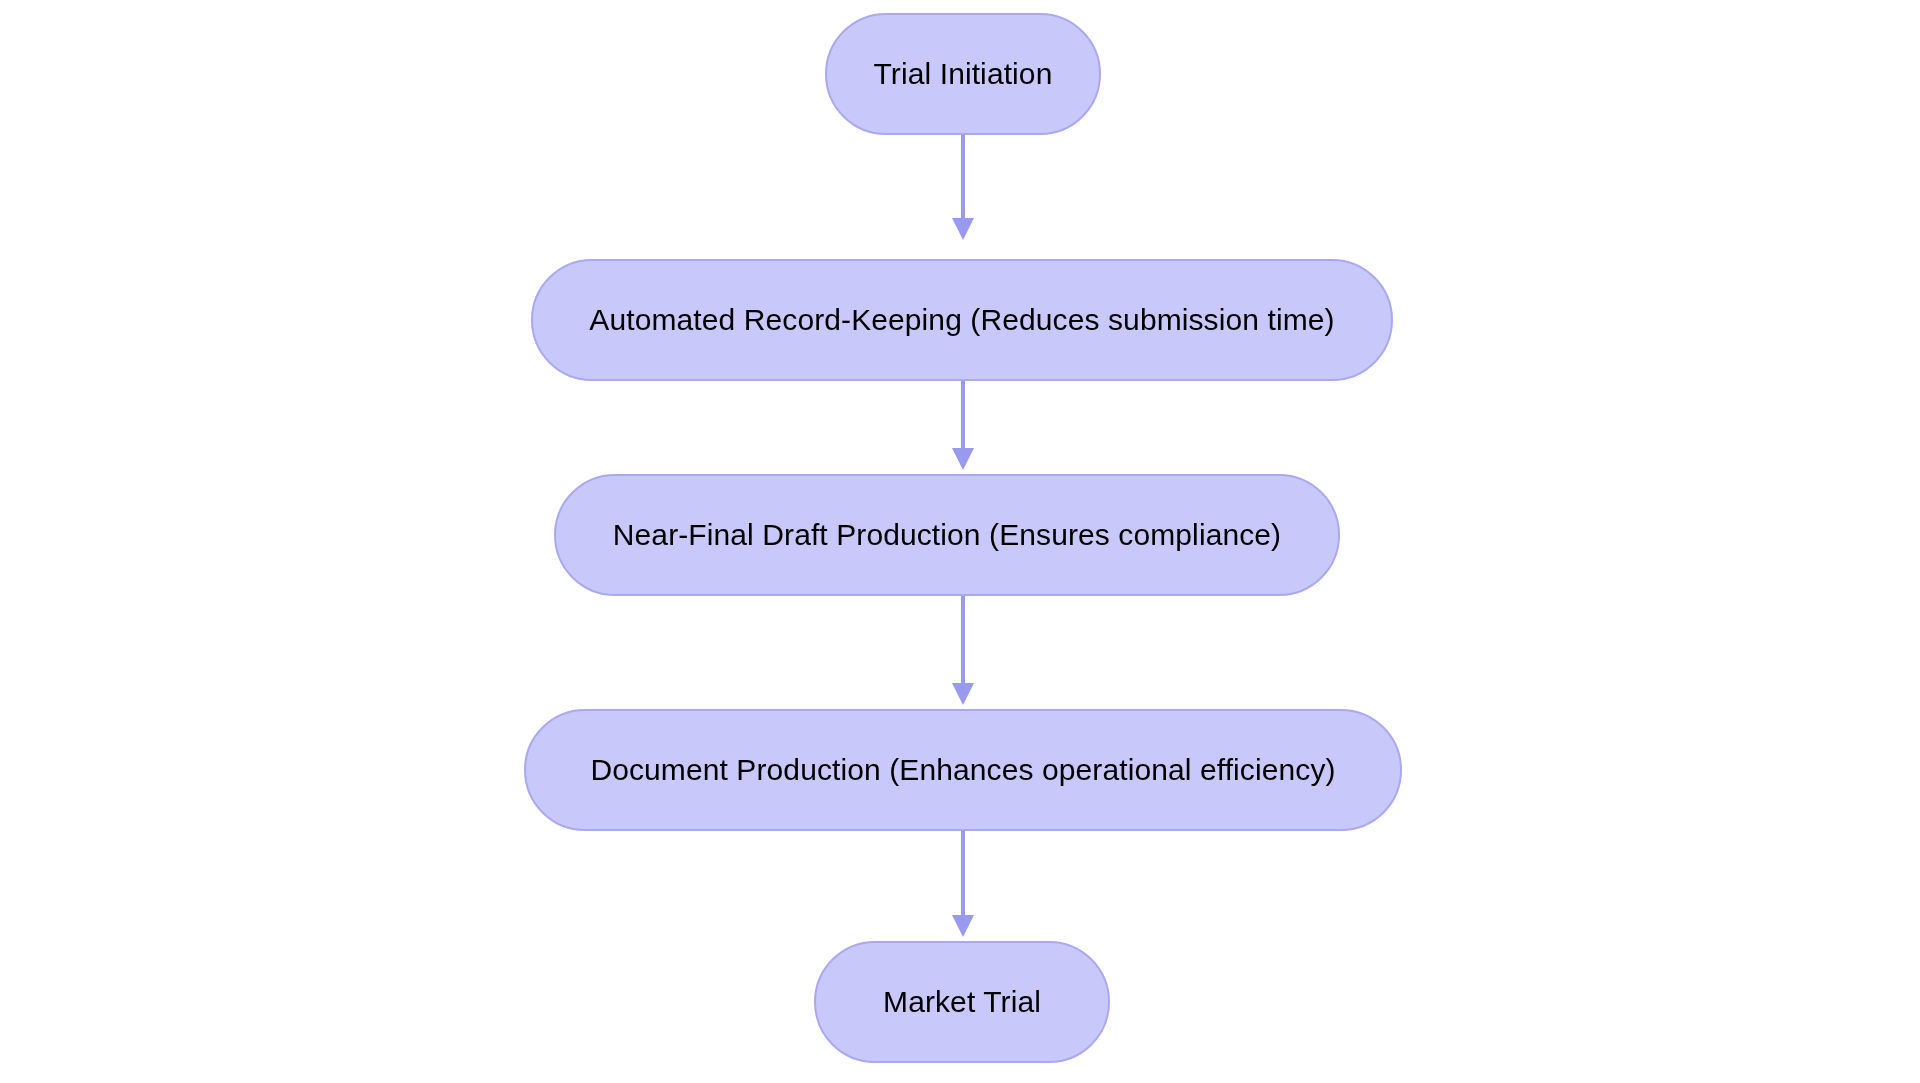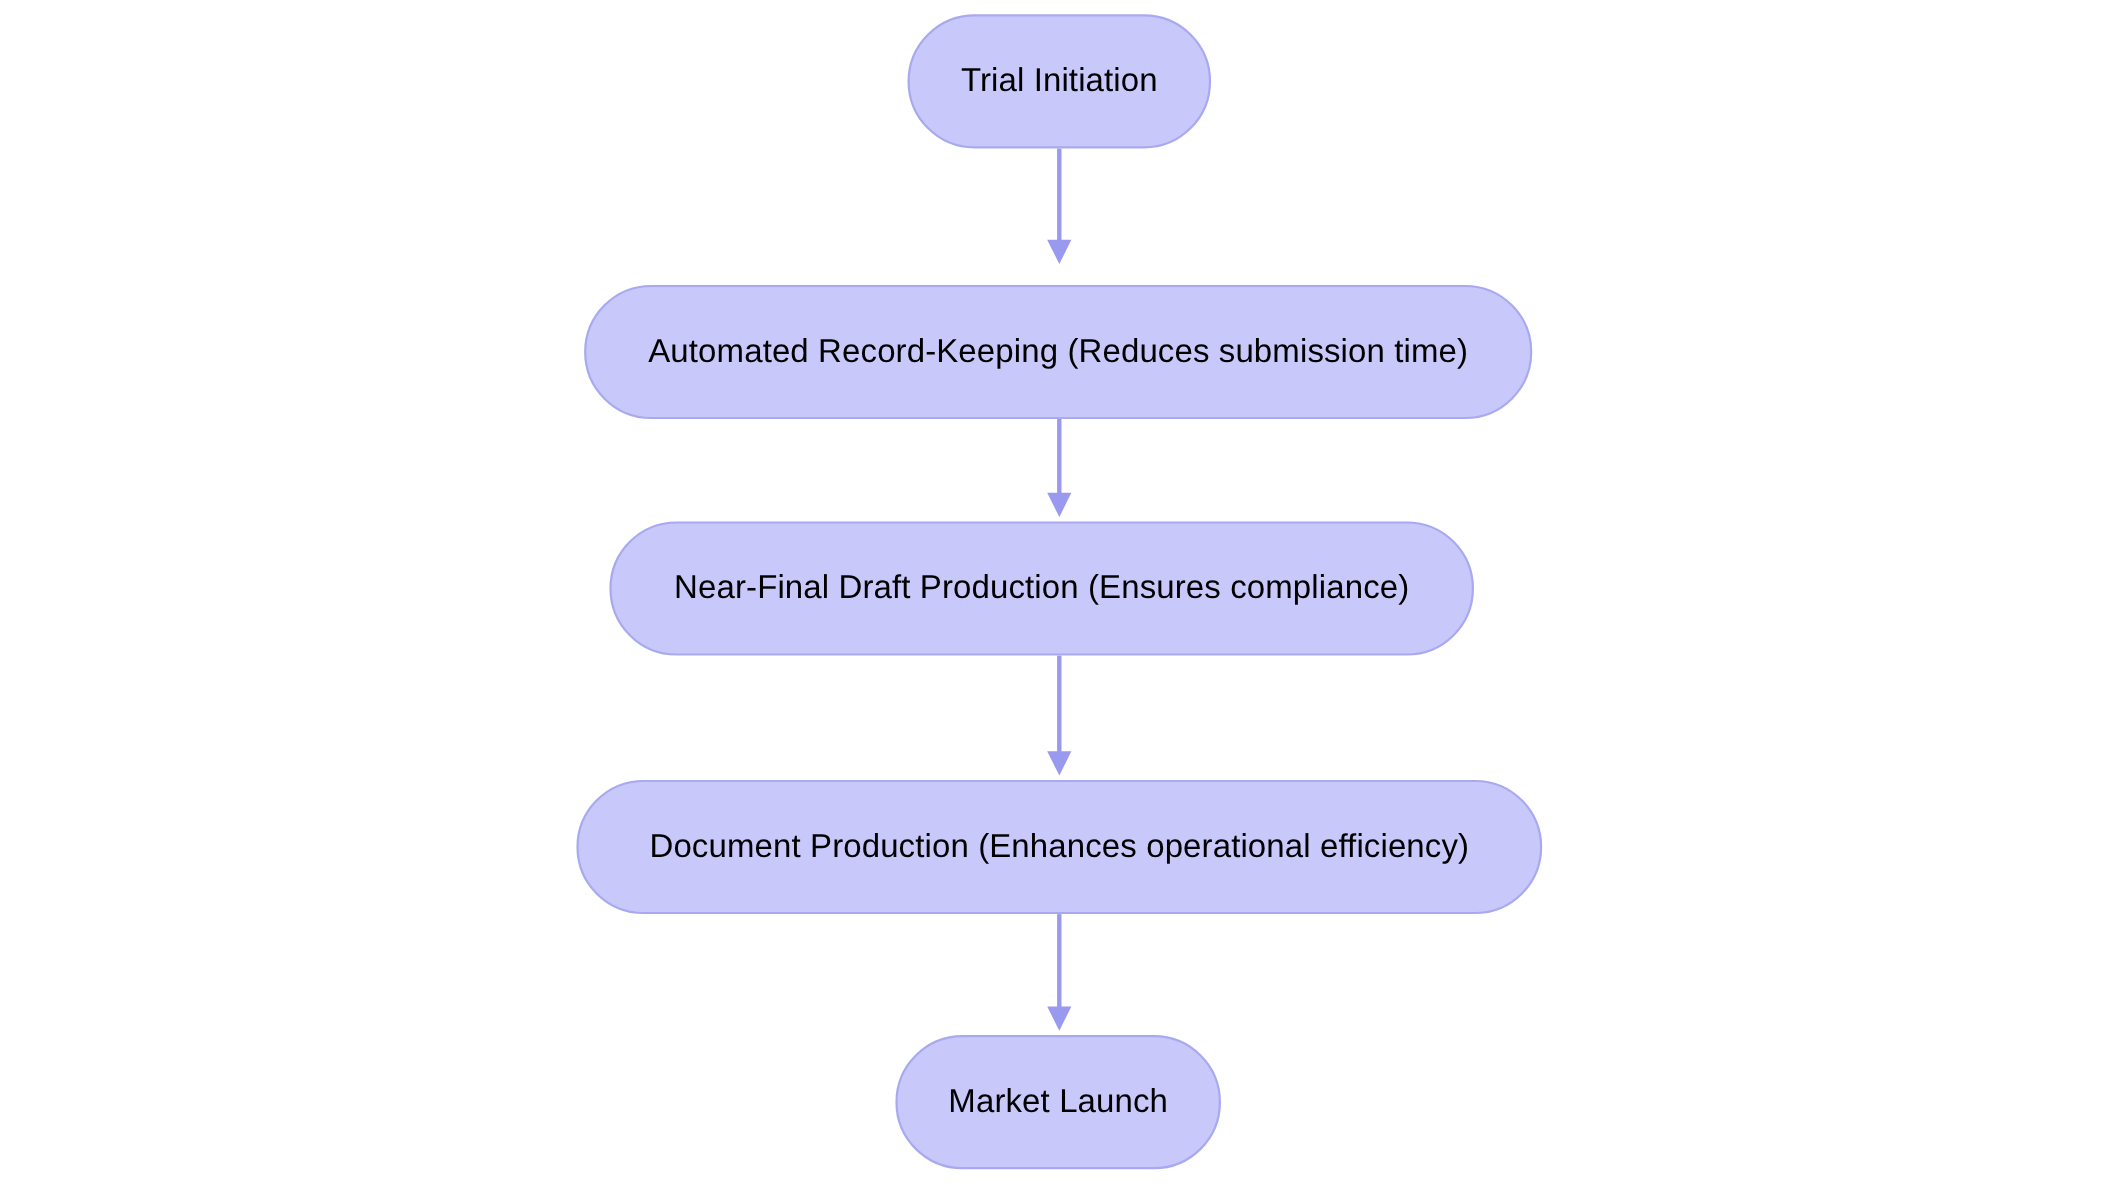--- a/index.html
+++ b/index.html
@@ -100,16 +100,16 @@
 
   <div class="connector connector-3"></div>
 
   <div class="node node-4">
     <span class="node-label">Document Production (Enhances operational efficiency)</span>
   </div>
 
   <div class="connector connector-4"></div>
 
   <div class="node node-5">
-    <span class="node-label">Market Launch</span>
+    <span class="node-label">Market Trial</span>
   </div>
 
 </div>
 
 </body></html>

